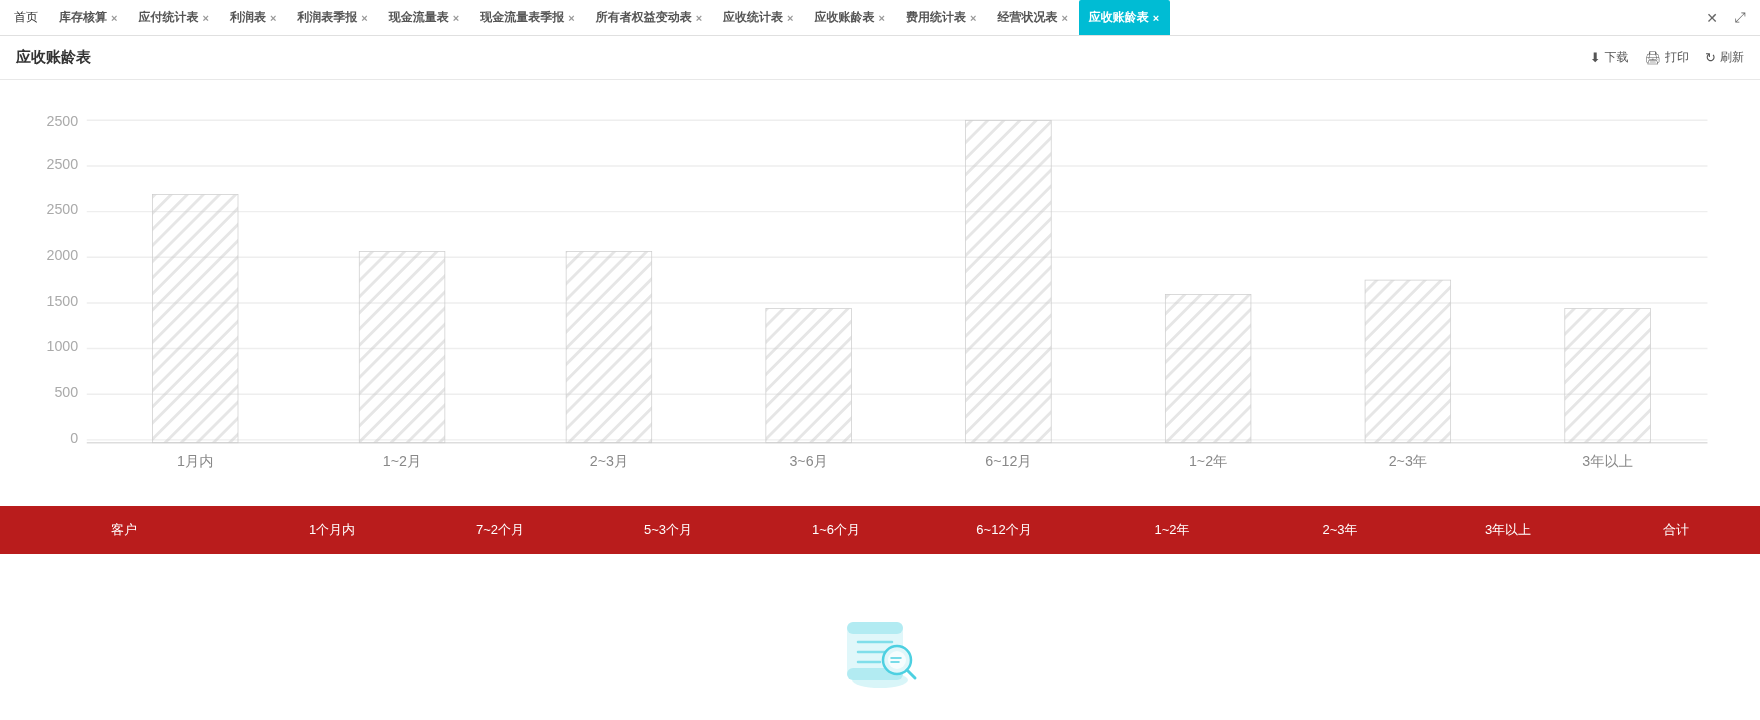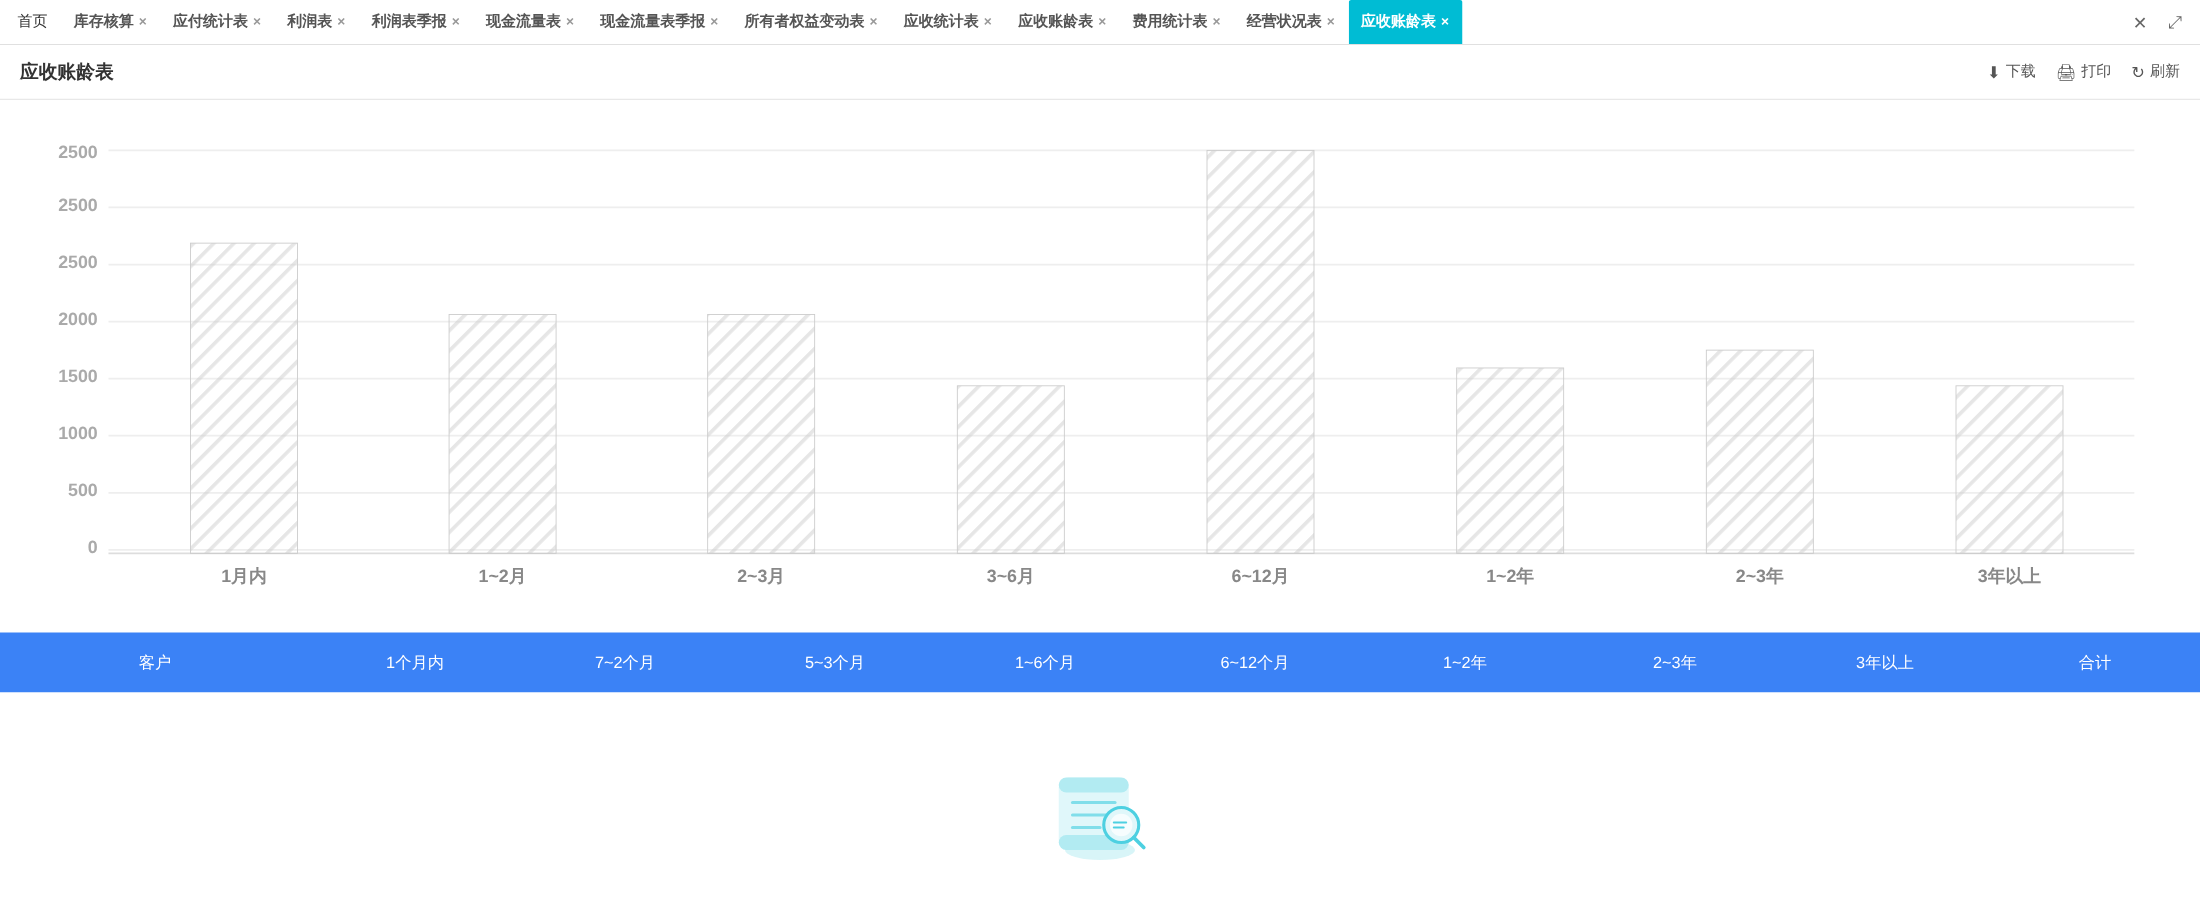--- a/index.html
+++ b/index.html
@@ -97,31 +97,30 @@
       height: calc(720px - 36px - 44px);
       overflow: hidden;
       display: flex;
       flex-direction: column;
     }
 
     
     .chart-area {
       padding: 16px 24px 8px;
       flex-shrink: 0;
-      font-weight: bold;
     }
     .chart-svg {
       width: 100%;
       height: 100%;
     }
 
     
     .table-header {
       display: flex;
-      background: #3b82f6;
+      background: #b91c1c;
       color: #fff;
       height: 48px;
       align-items: center;
       flex-shrink: 0;
     }
     .table-header-cell {
       flex: 1;
       text-align: center;
       font-size: 13px;
       font-weight: 500;

